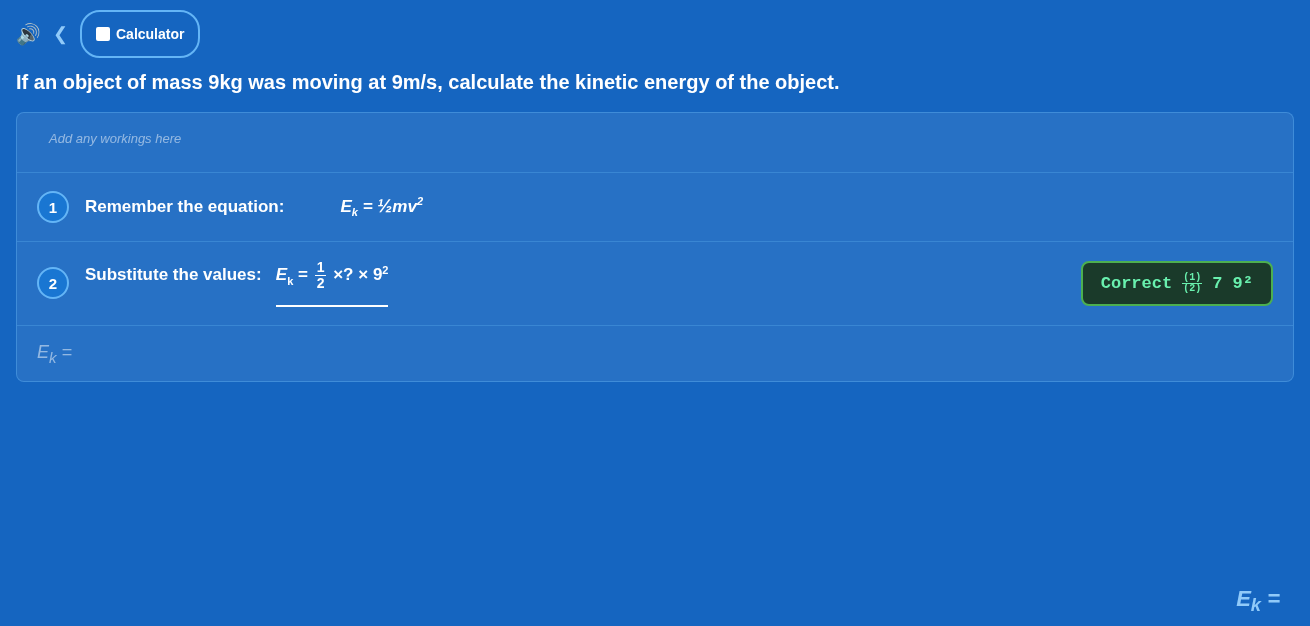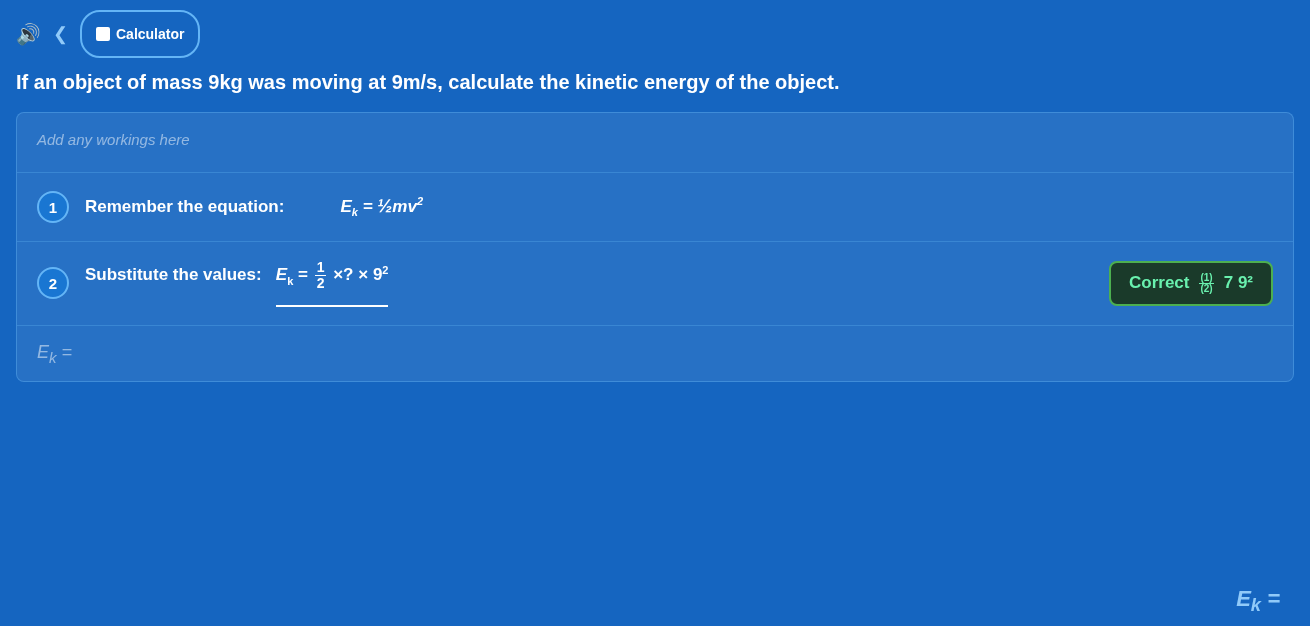--- a/index.html
+++ b/index.html
@@ -62,23 +62,23 @@
 
     .main-card {
       margin: 0 16px;
       background: rgba(255,255,255,0.08);
       border: 1.5px solid rgba(100,181,246,0.4);
       border-radius: 8px;
       padding: 0;
     }
 
     .workings-area {
-      padding: 18px 20px;
+      padding: 18px 32px;
       color: rgba(255,255,255,0.5);
-      font-size: 15px;
+      font-size: 13px;
       font-style: italic;
       min-height: 60px;
       border-bottom: 1.5px solid rgba(100,181,246,0.3);
     }
 
     .step-row {
       display: flex;
       align-items: center;
       padding: 18px 20px;
       border-bottom: 1.5px solid rgba(100,181,246,0.3);
@@ -152,20 +152,21 @@
       border: 2px solid #4caf50;
       border-radius: 8px;
       padding: 10px 18px;
       color: #69f0ae;
       font-size: 17px;
       font-weight: 700;
       display: flex;
       align-items: center;
       gap: 8px;
       white-space: nowrap;
+      font-family: Liberation Mono, monospace;
     }
 
     .correct-badge .correct-label {
       color: #69f0ae;
     }
 
     .correct-badge .fraction-small {
       display: inline-flex;
       flex-direction: column;
       align-items: center;

